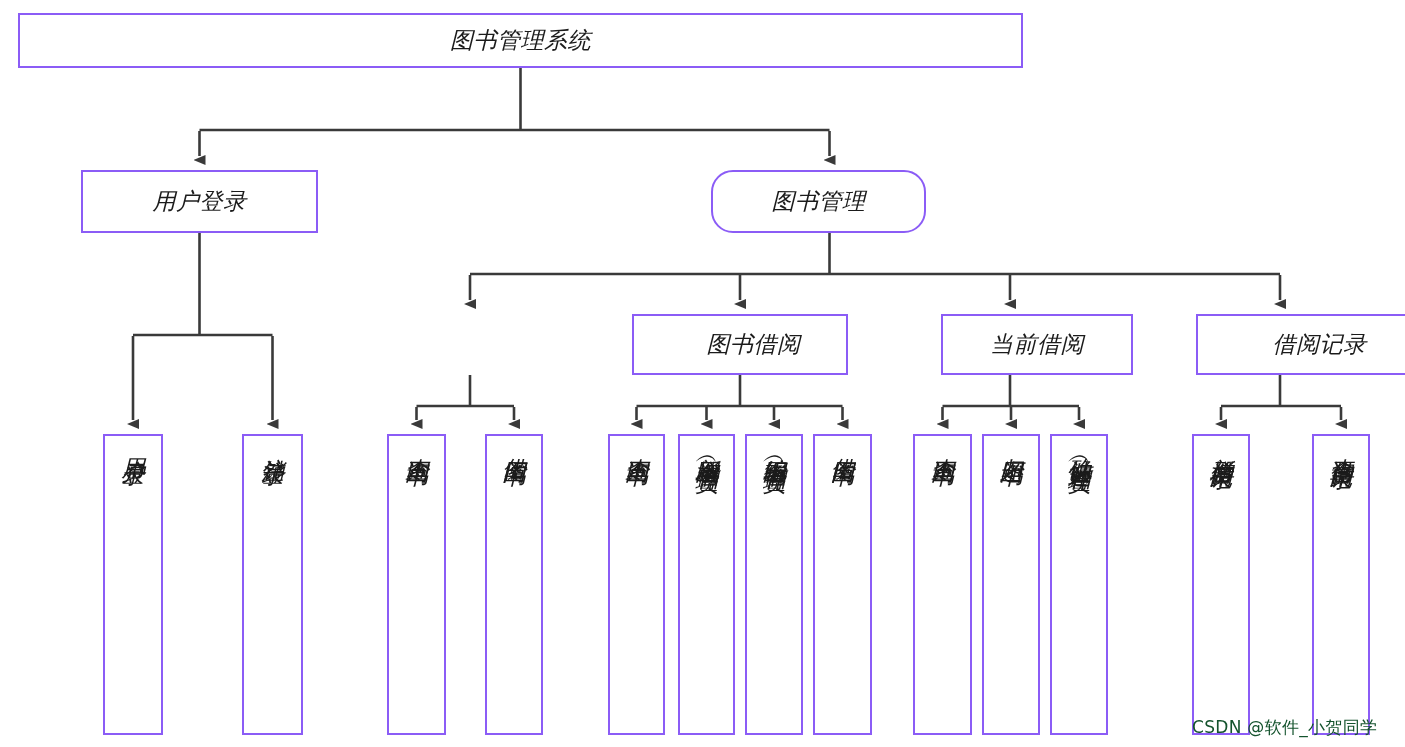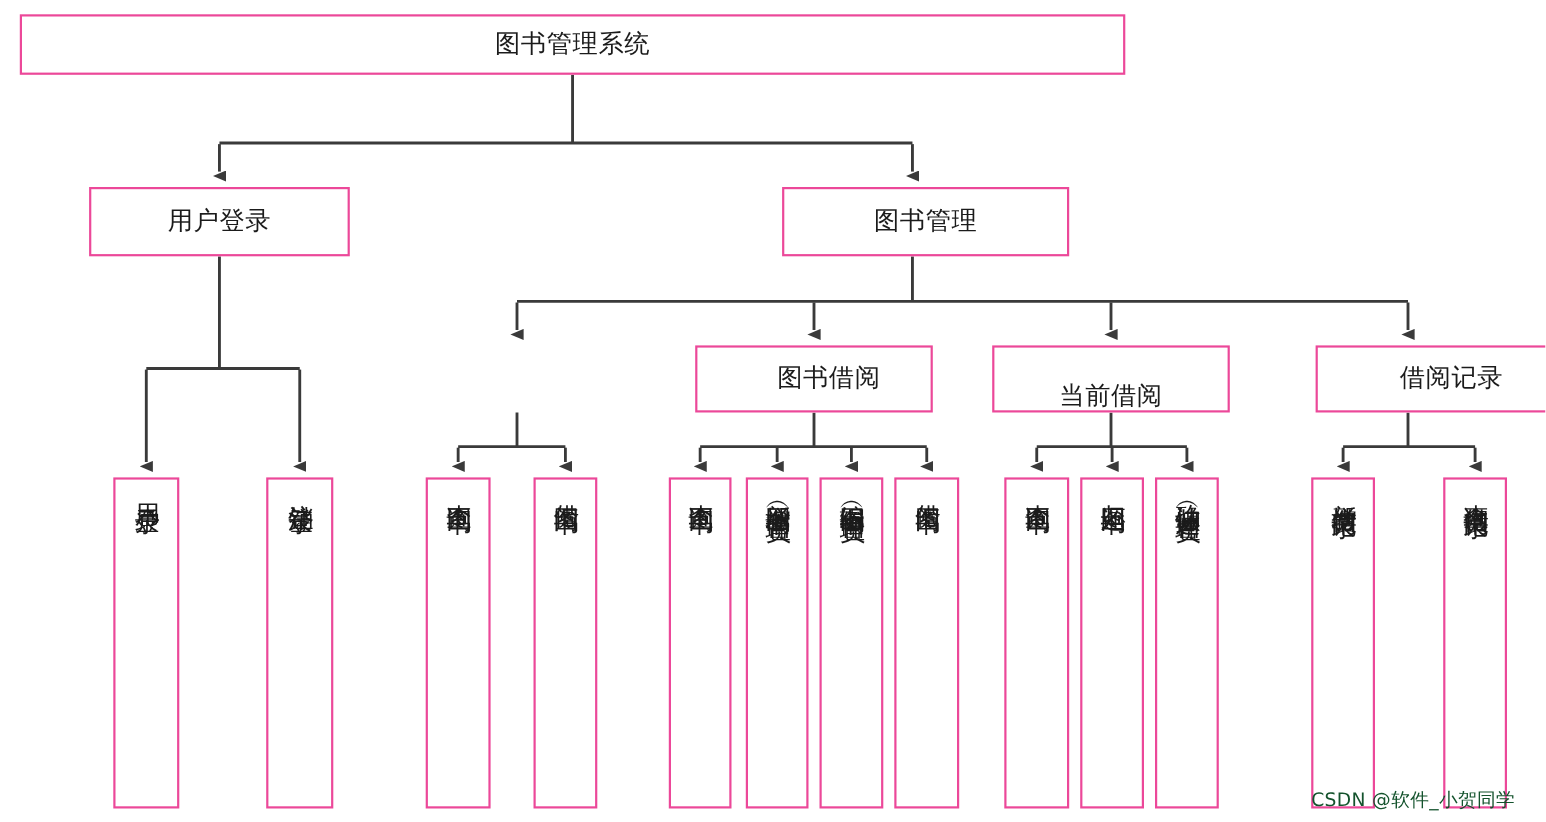--- a/index.html
+++ b/index.html
@@ -22,25 +22,26 @@
     left: 0;
     top: 0;
     width: 1405px;
     height: 747px;
     pointer-events: none;
   }
   .node {
     position: absolute;
     box-sizing: border-box;
     background: #ffffff;
-    border: 2px solid #ec4899;
+    border: 2px solid #8b5cf6;
     display: flex;
     align-items: center;
     justify-content: center;
     color: #1b1b1b;
+    font-style: italic;
   }
   .node .label {
     text-align: center;
     line-height: 1.08;
     letter-spacing: 0.5px;
   }
   .node.horizontal .label {
     font-size: 23px;
   }
   .node.vertical {
@@ -118,28 +119,28 @@
     </g>
   </svg>
 
   <div class="node horizontal" style="left:18px; top:13px; width:1005px; height:55px;">
     <span class="label">图书管理系统</span>
   </div>
 
   <div class="node horizontal" style="left:81px; top:170px; width:237px; height:63px;">
     <span class="label">用户登录</span>
   </div>
-  <div class="node horizontal" style="left:711px; top:170px; width:261px; height:63px;">
+  <div class="node horizontal" style="left:711px; top:170px; width:215px; height:63px;border-radius:22px;">
     <span class="label">图书管理</span>
   </div>
 
   <div class="node horizontal" style="left:632px; top:314px; width:216px; height:61px;padding-left:27px;">
     <span class="label">图书借阅</span>
   </div>
-  <div class="node horizontal" style="left:902px; top:314px; width:216px; height:61px;align-items:flex-end;">
+  <div class="node horizontal" style="left:941px; top:314px; width:192px; height:61px;">
     <span class="label">当前借阅</span>
   </div>
   <div class="node horizontal" style="left:1196px; top:314px; width:247px; height:61px;">
     <span class="label">借阅记录</span>
   </div>
 
   <div class="node vertical" style="left:103px; top:434px; width:60px; height:301px;">
     <span class="label">用户登录</span>
   </div>
   <div class="node vertical" style="left:242px; top:434px; width:61px; height:301px;">

